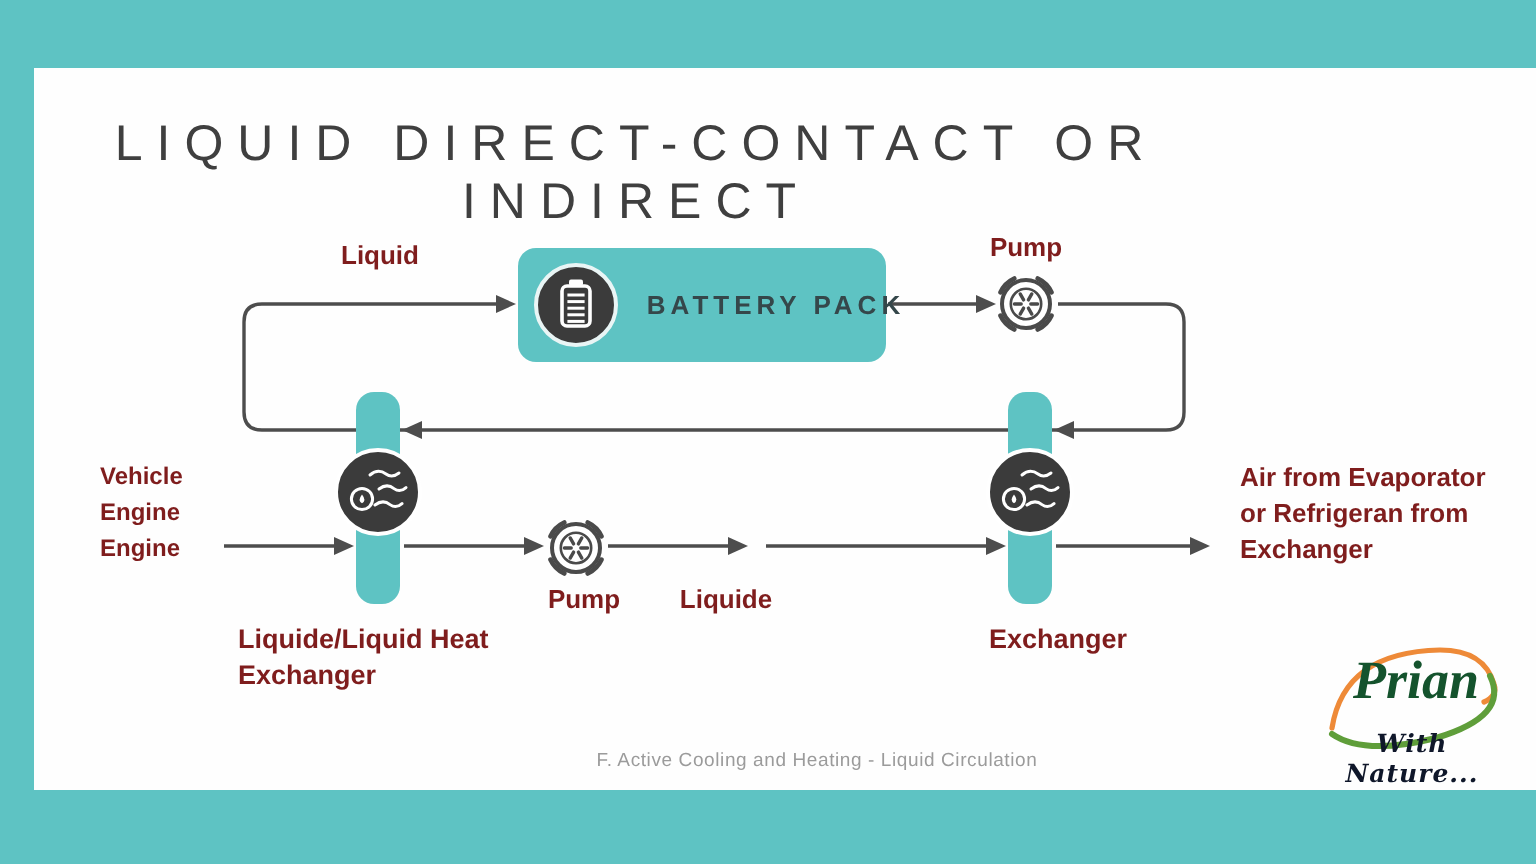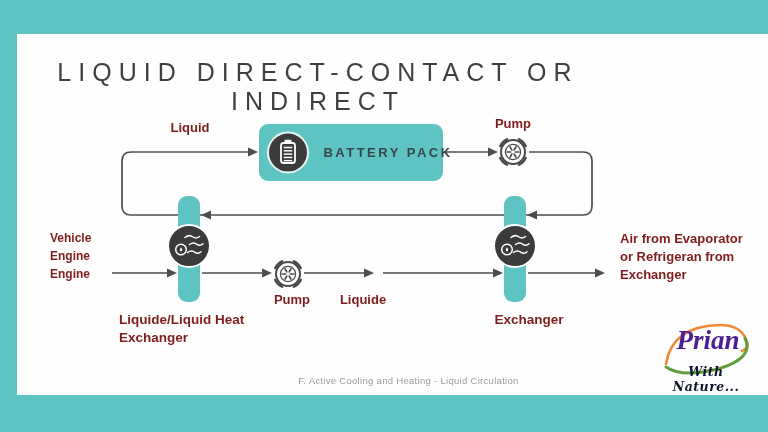--- a/index.html
+++ b/index.html
@@ -32,21 +32,21 @@
   .lbl-rhx{left:454px;top:311px;width:150px;text-align:center;line-height:18px;font-size:13.5px;}
   .caption{
     position:absolute;left:17px;top:375px;width:751px;text-align:center;
     font-size:9.5px;color:#9b9b9b;z-index:4;letter-spacing:0.3px;padding-left:16px;
   }
   .logo{position:absolute;left:654px;top:318px;width:108px;height:74px;z-index:5;}
   .logo-swoosh{position:absolute;left:0;top:0;}
   .logo-name{
     position:absolute;left:12px;top:7px;width:84px;text-align:center;
     font-family:"Liberation Serif", serif;font-style:italic;font-weight:bold;
-    font-size:27px;color:#4c1d95;
+    font-size:27px;color:#14532d;
   }
   .logo-tagline{
     position:absolute;left:0px;top:46px;width:104px;text-align:center;
     font-family:"DejaVu Serif", serif;font-style:italic;font-weight:bold;
     font-size:12.5px;color:#0f172a;letter-spacing:0.5px;
   }
 </style>
 </head>
 <body>
 

